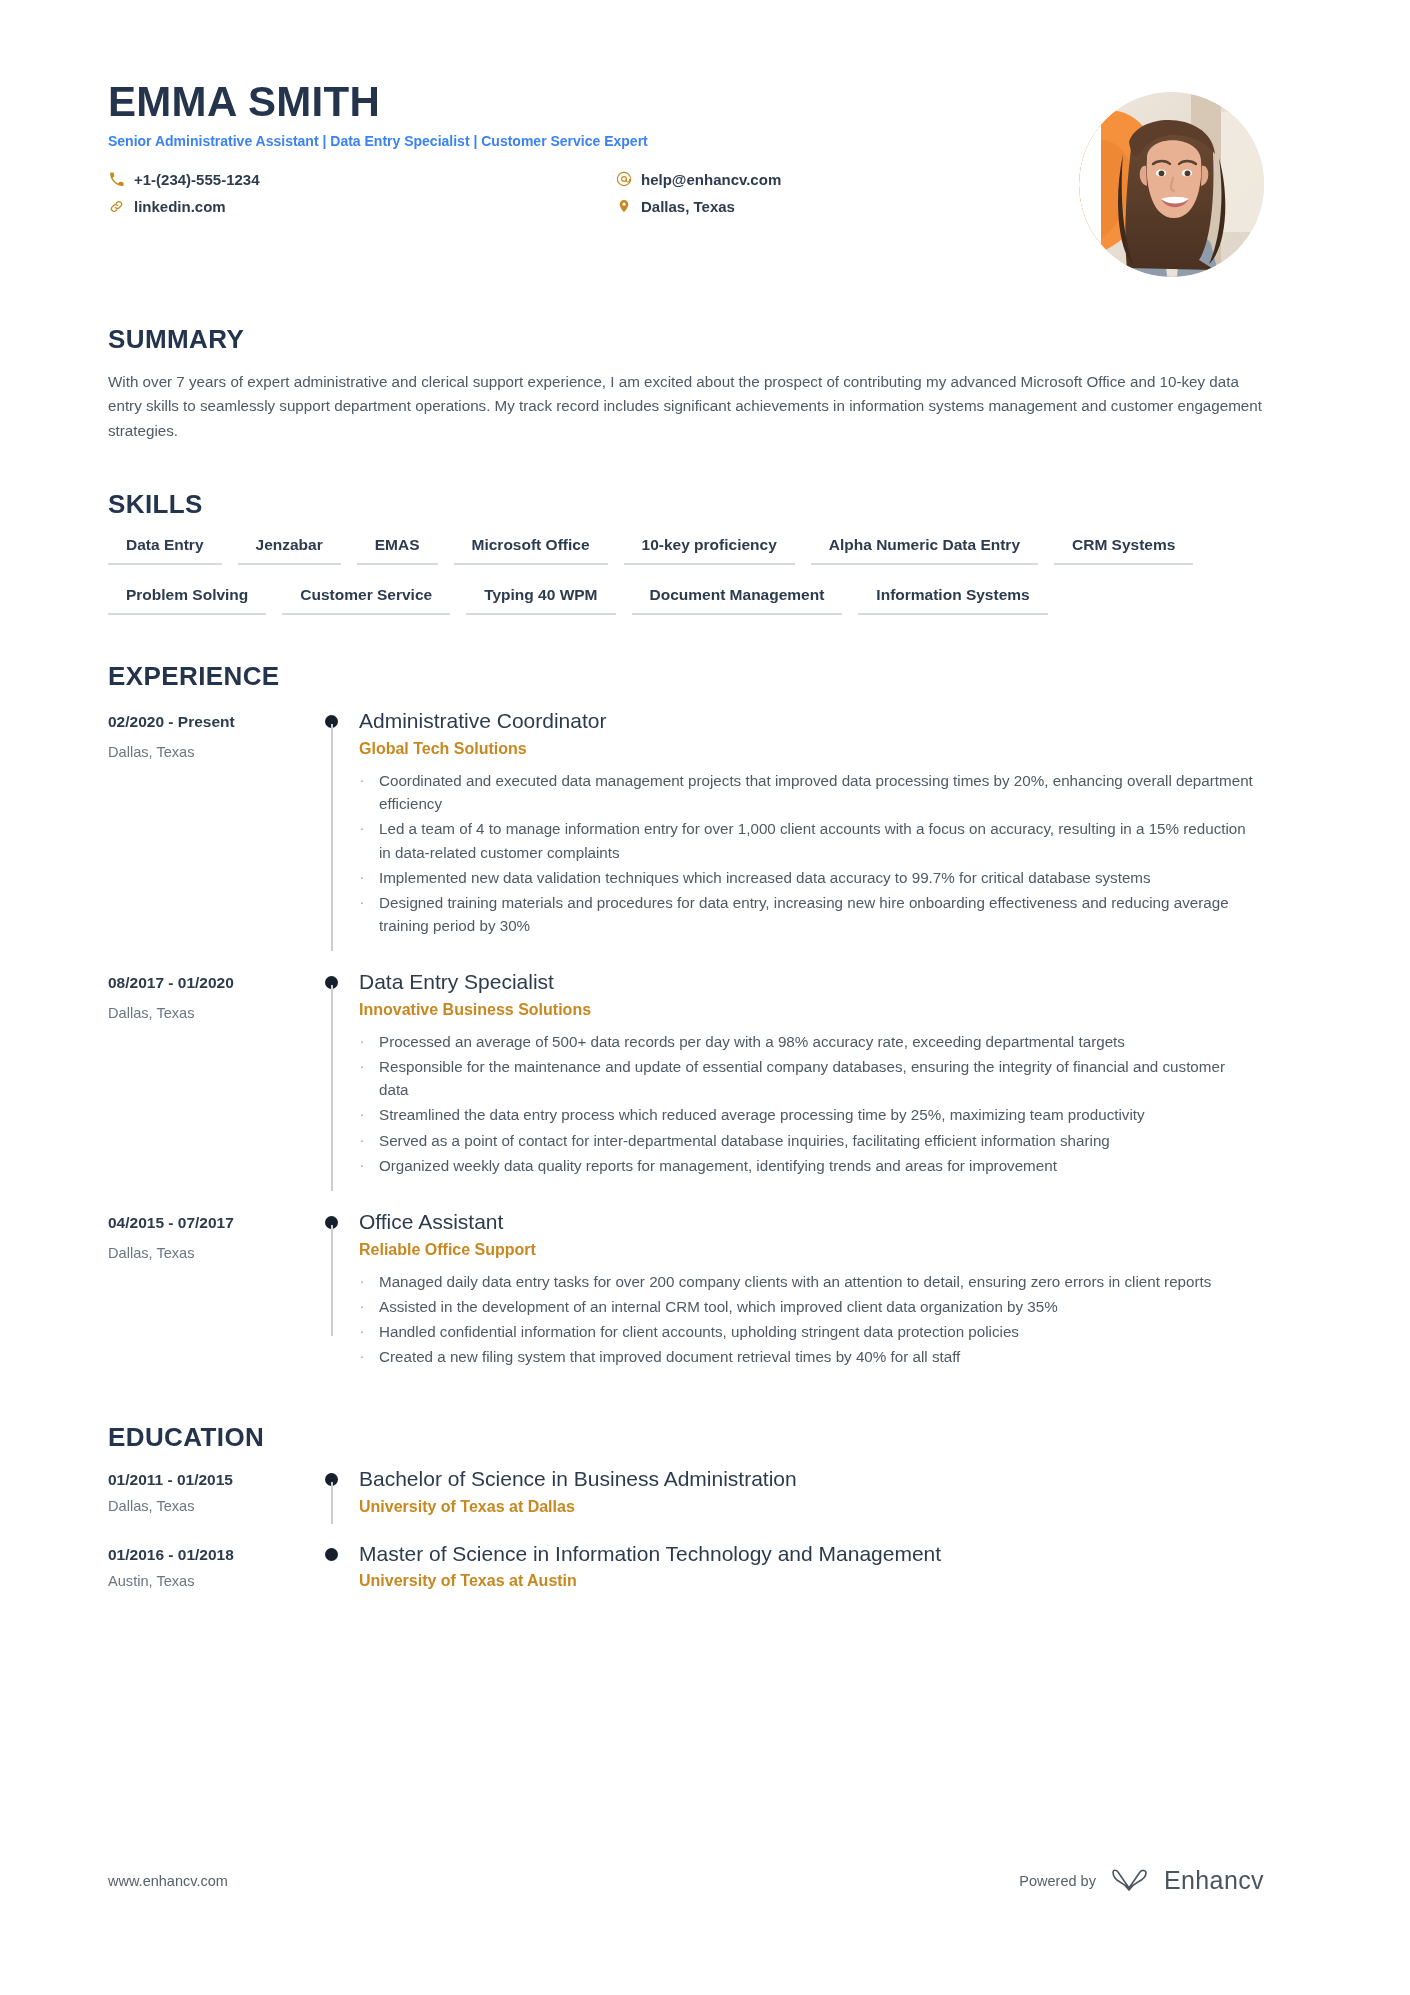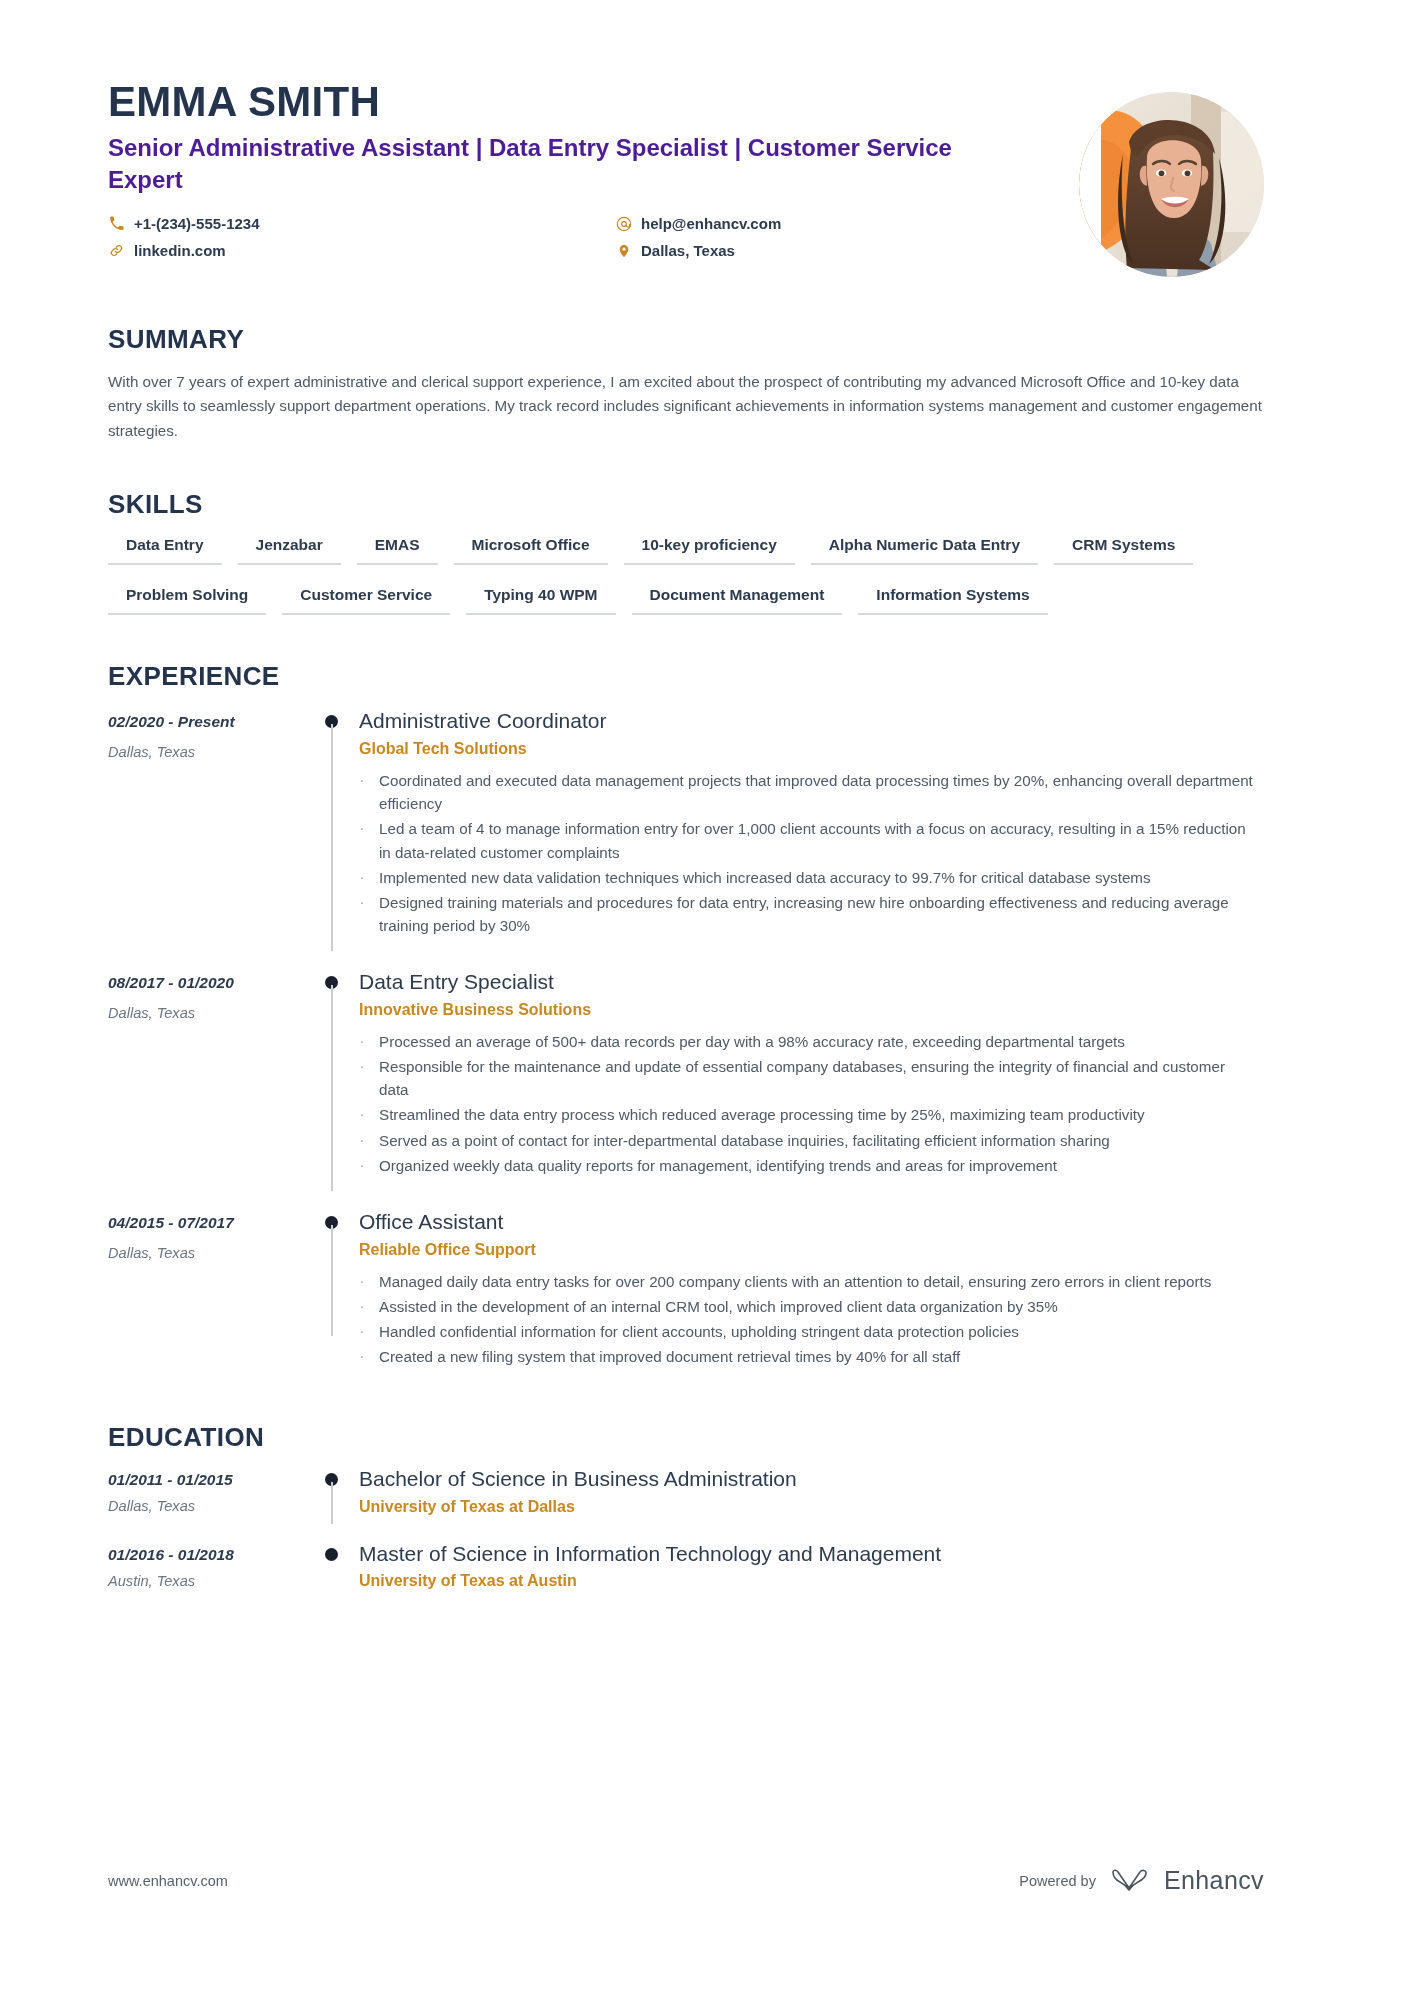--- a/index.html
+++ b/index.html
@@ -17,21 +17,21 @@
   }
 
   
   .header { position:relative; min-height:200px; }
   .name {
     font-size:42px; font-weight:700; letter-spacing:0.3px;
     color:#24344d; line-height:1.12;
   }
   .headline {
     margin-top:7px;
-    font-size:24px; font-weight:700; color:#4c1d95;
+    font-size:14px; font-weight:700; color:#3b82f6;
     line-height:1.32; max-width:905px;
   }
   .contact-grid {
     margin-top:20px;
     display:grid;
     grid-template-columns:497px auto;
     row-gap:6px;
     max-width:860px;
     gap:10px;
   }
@@ -73,21 +73,21 @@
   }
   .skill-chip {
     padding:4px 18px 9px 18px;
     border-bottom:2.5px solid #d6dade;
     font-size:15.5px; font-weight:700; color:#2d3b4e;
     white-space:nowrap;
   }
 
   
   .tl-item { position:relative; display:flex; padding-bottom:6px; }
-  .tl-left { width:205px; flex:0 0 205px; padding-top:9px;font-style:italic; }
+  .tl-left { width:205px; flex:0 0 205px; padding-top:9px; }
   .tl-date { font-size:15.5px; font-weight:700; color:#2d3b4e; white-space:nowrap; }
   .tl-loc  { margin-top:13px; font-size:14.6px; color:#6b7682; }
   .tl-rail { position:relative; width:46px; flex:0 0 46px; }
   .tl-dot {
     position:absolute; left:12px; top:11px;
     width:13px; height:13px; border-radius:50%; background:#17202c;
   }
   .tl-line {
     position:absolute; left:18px; top:20px; bottom:-12px;
     width:1.6px; background:#c9ced4;

